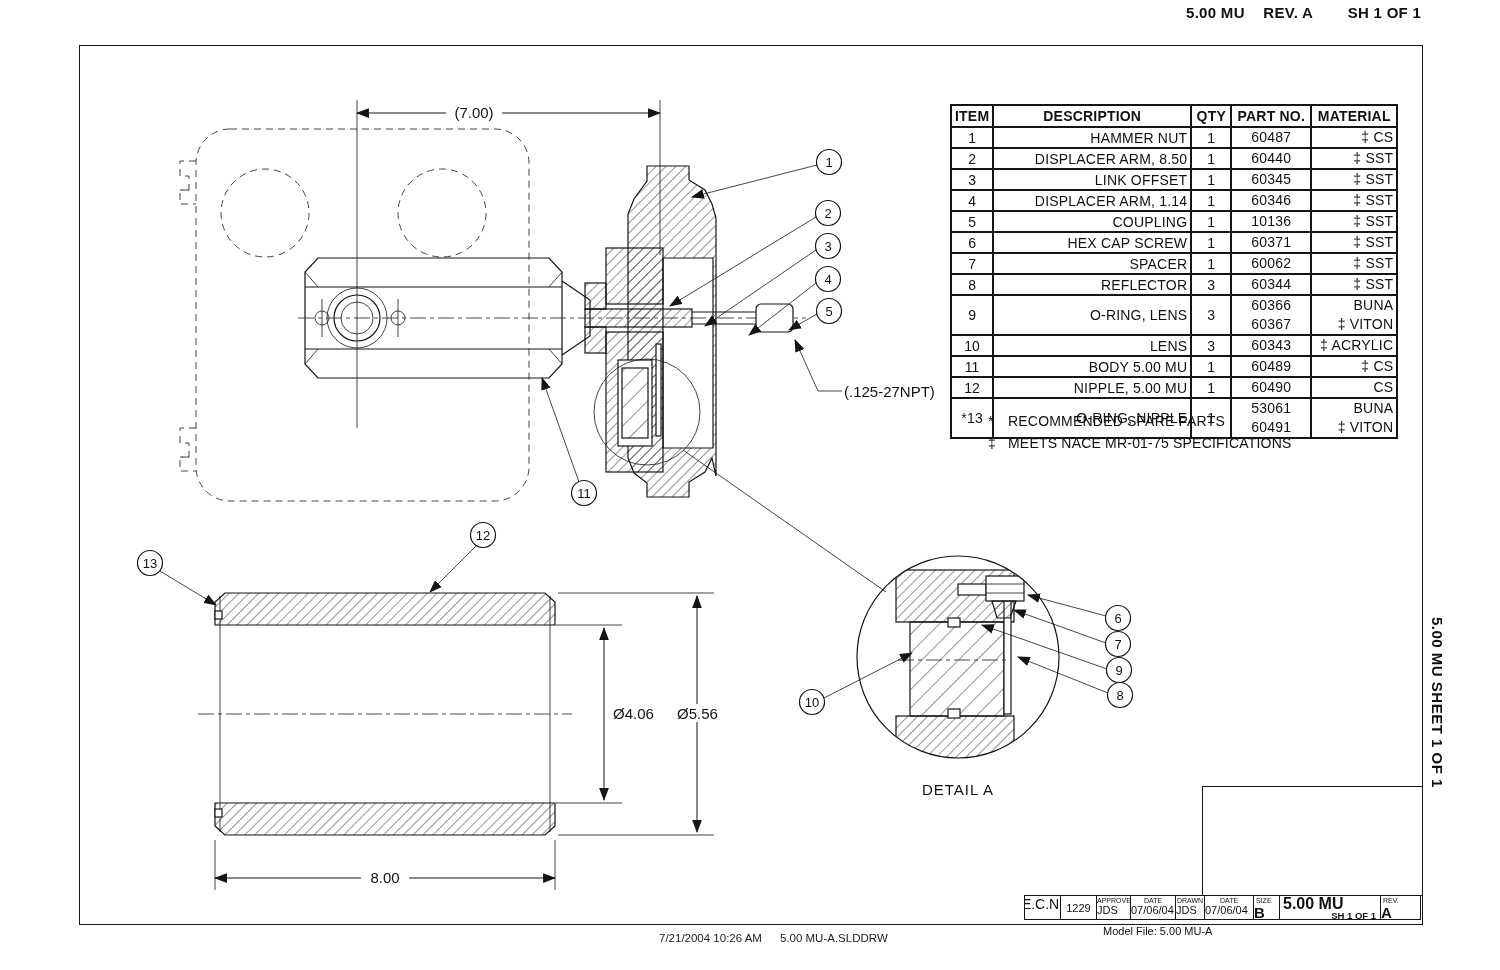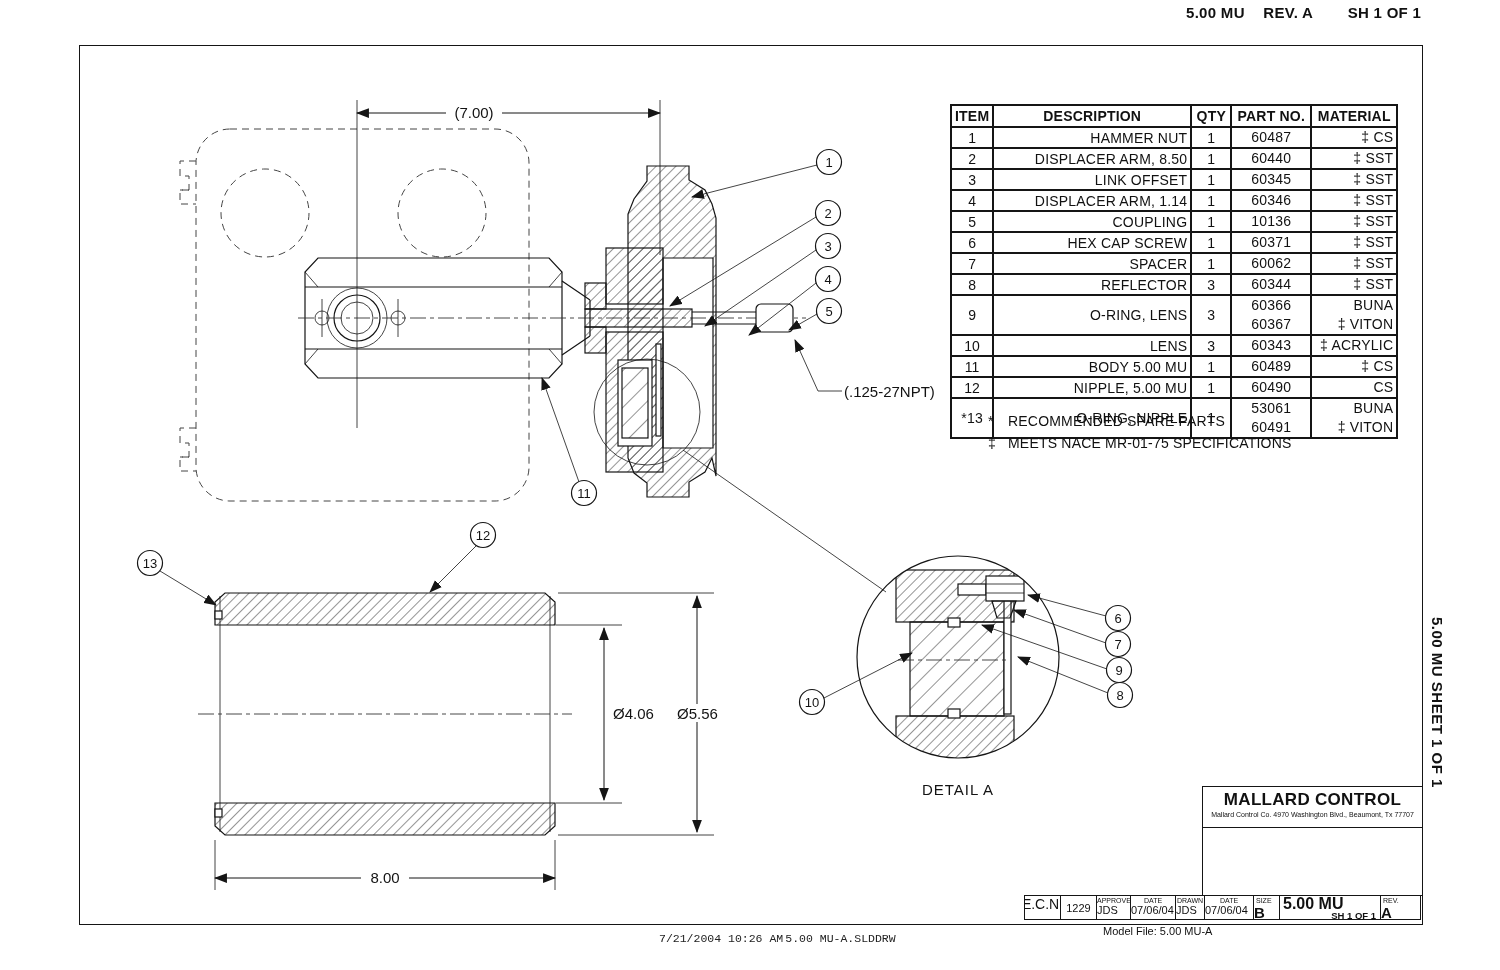--- a/index.html
+++ b/index.html
@@ -46,21 +46,21 @@
   .strip .val{font-size:11px;text-align:left;display:block;line-height:13px;}
   .strip .big{font-size:15px;font-weight:bold;text-align:center;line-height:15px;}
   .c-ecn{width:36px;font-size:14px;display:flex;justify-content:center;}
   .c-1229{width:36px;display:flex;align-items:center;justify-content:center;font-size:11px;}
   .c-app{width:34px;} .c-d1{width:45px;} .c-drw{width:29px;} .c-d2{width:49px;}
   .c-size{width:26px;} .c-doc{width:101px;} .c-rev{flex:1;}
   .c-doc .docno{font-size:16px;font-weight:bold;margin:1px 0 0 3px;line-height:14px;}
   .c-doc .sh{font-size:9.5px;font-weight:bold;text-align:right;margin-right:4px;line-height:9px;}
   .c-rev .tiny,.c-size .tiny{text-align:left;margin-left:2px;}
   .modelfile{left:1103px;top:925px;font-size:11px;}
-  .stamp{left:659px;top:932px;font-size:11.5px;color:#222;display:flex;gap:2px;font-family:Liberation Mono, monospace;}
+  .stamp{left:659px;top:932px;font-size:11.5px;color:#222;display:flex;gap:18px;}
 </style>
 </head>
 <body>
 
 <div>
 
   <div class="abs frame"></div>
 
   <div class="abs hdr">
     <span class="sp1">5.00 MU</span>
@@ -445,24 +445,20 @@
       <span class="sym">*</span>
       <span>RECOMMENDED SPARE PARTS</span>
     </div>
     <div class="row">
       <span class="sym">‡</span>
       <span>MEETS NACE MR-01-75 SPECIFICATIONS</span>
     </div>
   </div>
 
   <div class="abs tblock">
-    <div class="tb-co">
-      <div class="name">MALLARD CONTROL</div>
-      <div class="addr">Mallard Control Co. 4970 Washington Blvd., Beaumont, Tx 77707</div>
-    </div>
   </div>
 
   <div class="abs strip">
     <div class="cell c-ecn">
         <span>E.C.N:</span>
       </div>
     <div class="cell c-1229">
         <span>1229</span>
       </div>
     <div class="cell c-app">

